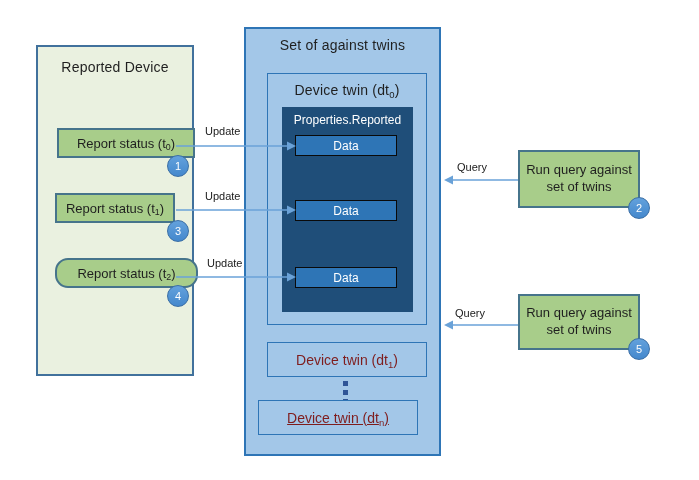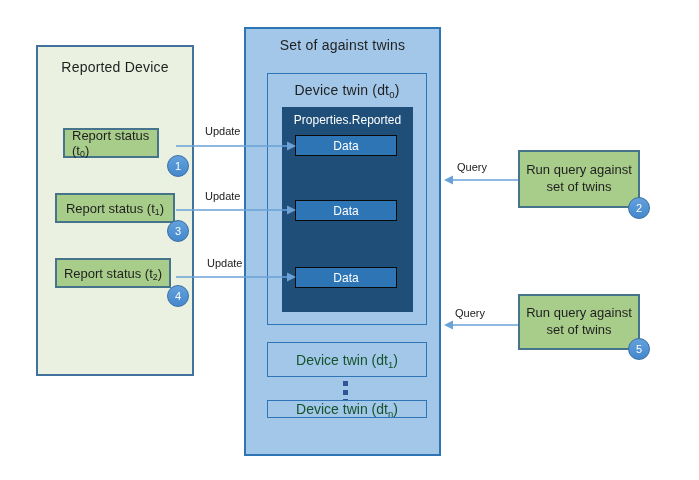--- a/index.html
+++ b/index.html
@@ -28,21 +28,21 @@
   }
   .twin-box{
     background:var(--light-blue-fill,#a3c7e8);
     border:1.5px solid var(--blue-border,#2e75b6);
   }
   .twin-box .box-title{top:8px;}
   .twin-small{
     background:var(--light-blue-fill,#a3c7e8);
     border:1.5px solid var(--blue-border,#2e75b6);
     display:flex;align-items:center;justify-content:center;
-    font-size:14px;color:#14532d;
+    font-size:14px;color:#7f1d1d;
   }
   .dark-blue{
     background:var(--dark-blue-fill,#1f4e79);
     padding-left:44px;
   }
   .dark-title{
     position:absolute;left:0;right:0;top:6px;text-align:center;
     font-size:12px;color:#ffffff;
   }
   .data-box{
@@ -74,31 +74,31 @@
 </style>
 </head>
 <body>
 
 <div class="canvas">
 
   <div class="box outer-green" style="left:36px;top:45px;width:158px;height:331px;">
     <div class="box-title" style="top:12px;">Reported Device</div>
   </div>
 
-  <div class="box inner-green" style="left:63px;top:128px;width:96px;height:30px;padding-left:7px;">
+  <div class="box inner-green" style="left:57px;top:128px;width:138px;height:30px;">
     <span><span>Report status (t</span><sub class="sb">0</sub><span>)</span></span>
   </div>
   <div class="badge" style="left:167px;top:155px;">1</div>
 
   <div class="box inner-green" style="left:55px;top:193px;width:120px;height:30px;">
     <span><span>Report status (t</span><sub class="sb">1</sub><span>)</span></span>
   </div>
   <div class="badge" style="left:167px;top:220px;">3</div>
 
-  <div class="box inner-green" style="left:55px;top:258px;width:116px;height:30px;">
+  <div class="box inner-green" style="left:55px;top:258px;width:143px;height:30px;border-radius:13px;">
     <span><span>Report status (t</span><sub class="sb">2</sub><span>)</span></span>
   </div>
   <div class="badge" style="left:167px;top:285px;">4</div>
 
   <div class="box light-blue" style="left:244px;top:27px;width:197px;height:429px;">
     <div class="box-title" style="top:8px;">Set of against twins</div>
   </div>
 
   <div class="box twin-box" style="left:267px;top:73px;width:160px;height:252px;">
     <div class="box-title"><span>Device twin (dt</span><sub class="sb">0</sub><span>)</span></div>
@@ -113,21 +113,21 @@
   <div class="data-box" style="left:295px;top:267px;width:102px;height:21px;">Data</div>
 
   <div class="box twin-small" style="left:267px;top:342px;width:160px;height:35px;">
     <span><span>Device twin (dt</span><sub class="sb">1</sub><span>)</span></span>
   </div>
 
   <div class="dot" style="left:343px;top:381px;"></div>
   <div class="dot" style="left:343px;top:390px;"></div>
   <div class="dot" style="left:343px;top:399px;"></div>
 
-  <div class="box twin-small" style="left:267px;top:400px;width:160px;height:18px;">
+  <div class="box twin-small" style="left:258px;top:400px;width:160px;height:35px;text-decoration:underline;">
     <span><span>Device twin (dt</span><sub class="sb">n</sub><span>)</span></span>
   </div>
 
 
   <div class="box inner-green" style="left:518px;top:150px;width:122px;height:58px;text-align:center;line-height:1.3;padding:2px;">Run query against set of twins</div>
   <div class="badge" style="left:628px;top:197px;">2</div>
 
   <div class="box inner-green" style="left:518px;top:294px;width:122px;height:56px;text-align:center;line-height:1.3;padding:2px;">Run query against set of twins</div>
   <div class="badge" style="left:628px;top:338px;">5</div>
 

